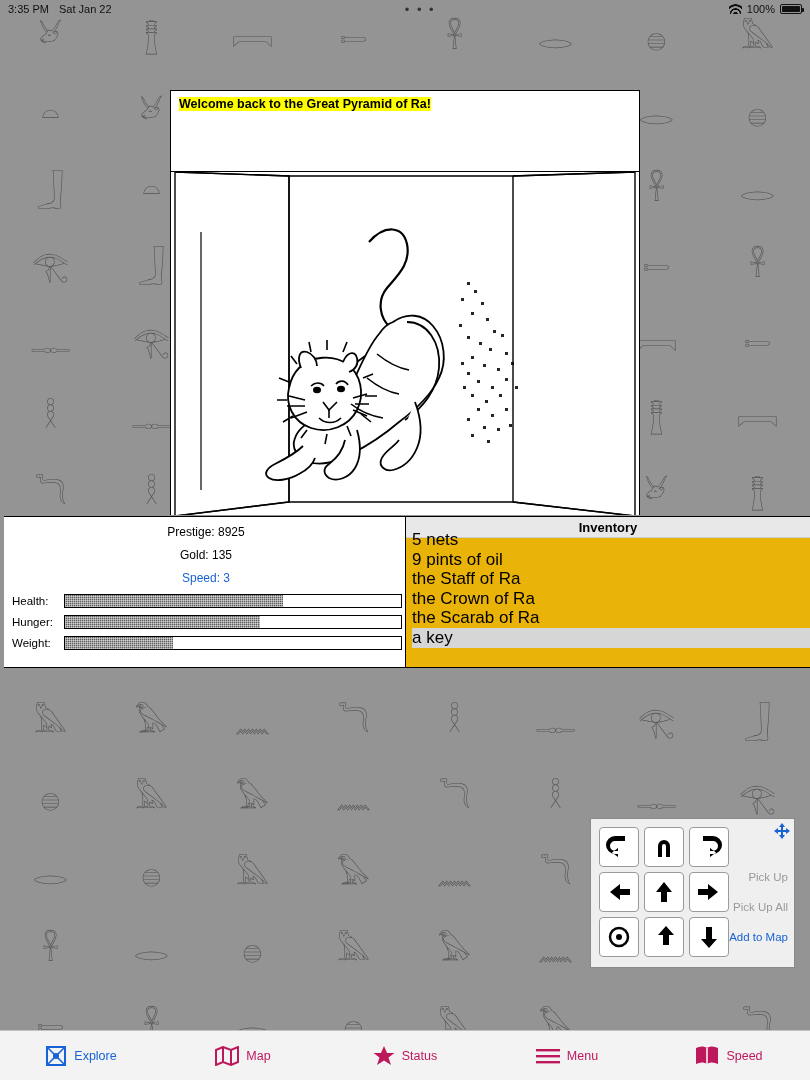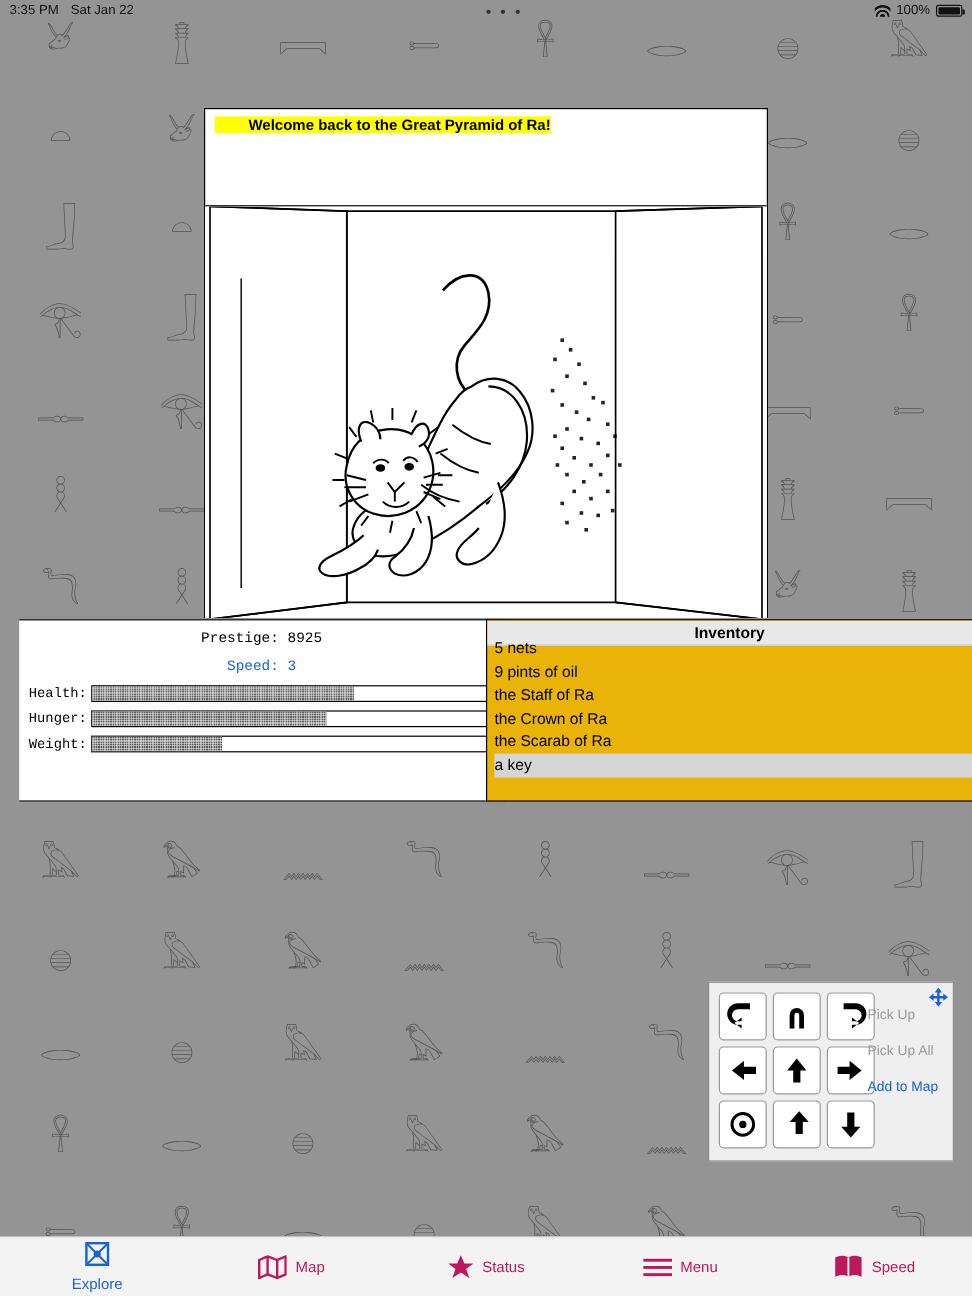--- a/index.html
+++ b/index.html
@@ -63,37 +63,36 @@
   
   .scene-window {
     position: absolute; left: 170px; top: 90px; width: 470px; height: 425px;
     background: #fff; border: 1px solid #000;
     z-index: 10;
   }
   .scene-text {
     height: 80px; padding: 6px 8px;
     font-size: 12.5px; font-weight: bold; color: #000;
   }
-  .scene-text .hl { background: #ffff00; padding-left: 28px; }
+  .scene-text .hl { background: #ffff00; }
   .scene-art {
     position: relative;
     height: 344px;
     border-top: 1px solid #000;
     overflow: hidden;
     background:#fff;
   }
   .scene-art svg { display:block; }
 
   
   .stats-panel {
-    position: absolute; left: 16px; top: 516px; width: 405px; height: 152px;
+    position: absolute; left: 4px; top: 516px; width: 405px; height: 152px;
     background: #fff; border: 1px solid #000; border-left: none;
     z-index: 12;
     padding: 8px 6px 6px 6px;
-    font-family: Liberation Mono, monospace;
   }
   .stat-line { text-align: center; font-size: 12px; color: #000; margin-bottom: 9px; }
   .stat-line.speed { color: #1763d6; }
   .bar-row { display: flex; align-items: center; margin-bottom: 7px; padding-left: 2px; }
   .bar-label { width: 52px; font-size: 11.5px; color: #000; }
   .bar-track {
     flex: 1; height: 14px; border: 1px solid #000; background: #fff; position: relative;
   }
   .bar-fill {
     position: absolute; left: 0; top: 0; bottom: 0;
@@ -108,21 +107,21 @@
     position: absolute; left: 405px; top: 516px; width: 405px; height: 152px;
     background: #eab308; border: 1px solid #000; border-right: none;
     z-index: 12; overflow: hidden;
   }
   .inv-title {
     text-align: center; font-size: 13px; font-weight: bold; color: #000;
     padding: 3px 0 2px; background: #e8e8e8; border-bottom: 1px solid #cfcfcf;
   }
   .inv-list { padding-left: 6px; }
   .inv-item {
-    font-size: 13px; color: #000; line-height: 19.6px; white-space: nowrap;
+    font-size: 17px; color: #000; line-height: 19.6px; white-space: nowrap;
   }
   .inv-item.clipped { margin-top: -8px; }
   .inv-item.last { background: #d6d6d6; }
 
   
   .pad {
     position: absolute; left: 590px; top: 818px; width: 205px; height: 150px;
     background: #efefef; border: 1px solid #8a8a8a;
     z-index: 20;
     display: flex;
@@ -131,36 +130,36 @@
     width: 128px; padding: 8px 0 8px 8px;
     display: grid; grid-template-columns: repeat(3, 40px); grid-template-rows: repeat(3, 40px);
     gap: 5px;
   }
   .pad-btn {
     width: 40px; height: 40px; background: #fff; border: 1px solid #9a9a9a; border-radius: 4px;
     display: flex; align-items: center; justify-content: center;
   }
   .pad-btn svg { display: block; }
   .pad-side {
-    flex: 1; padding: 12px 6px 8px 4px; 
+    flex: 1; padding: 12px 6px 8px 4px; text-align: right; margin-top: 31px;
   }
   .pad-side div { font-size: 11.5px; line-height: 30px; color: #9a9a9a; }
   .pad-side div.active { color: #1763d6; }
   .pad-move {
     position: absolute; right: 4px; top: 4px; width: 16px; height: 16px; color: #1763d6;
   }
 
   
   .tabbar {
     position: absolute; left: 0; bottom: 0; width: 810px; height: 50px;
     background: #f3f3f3; border-top: 1px solid #c2c2c2;
     display: flex; align-items: center; z-index: 30;
   }
   .tab { flex: 1; display: flex; align-items: center; justify-content: center; gap: 7px; color: #be185d; font-size: 12.5px; }
-  .tab.active { color: #1763d6; flex-direction: column; }
+  .tab.active { color: #1763d6; }
   .tab svg { display: block; }
 </style>
 </head>
 <body>
 
 <div id="root">
 
   <div class="wallpaper">
     <div class="glyph-grid" id="glyph-grid">
         <span>𓃾</span>
@@ -402,20 +401,21 @@
           <path d="M206 182 C 216 190, 226 196, 238 198"></path>
           <path d="M196 206 C 206 214, 216 220, 228 222"></path>
           <path d="M180 232 C 190 240, 200 244, 212 246"></path>
         </g>
       </svg>
     </div>
   </div>
 
   <div class="stats-panel">
     <div class="stat-line">Prestige: 8925</div>
+    <div class="stat-line">Gold: 135</div>
     <div class="stat-line speed">Speed: 3</div>
     <div id="bars">
         <div class="bar-row">
           <div class="bar-label">Health:</div>
           <div class="bar-track">
             <div class="bar-fill" style="width: 65%;"></div>
           </div>
         </div>
         <div class="bar-row">
           <div class="bar-label">Hunger:</div>

